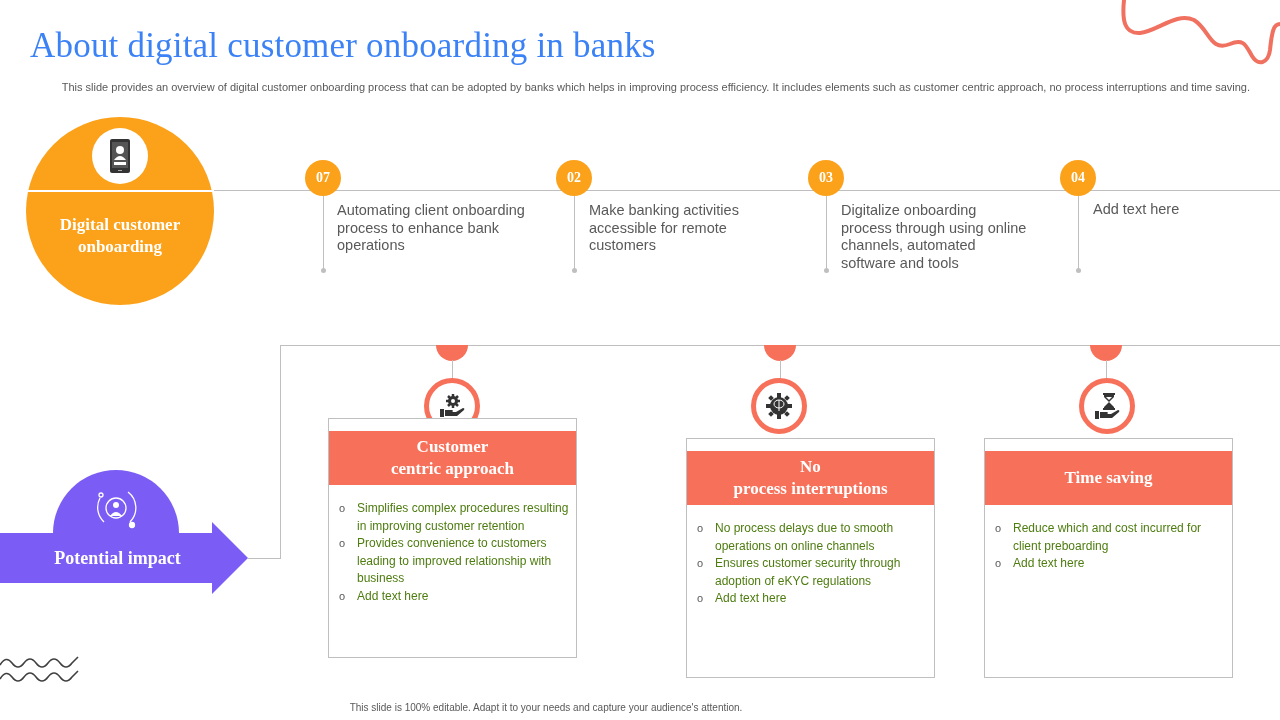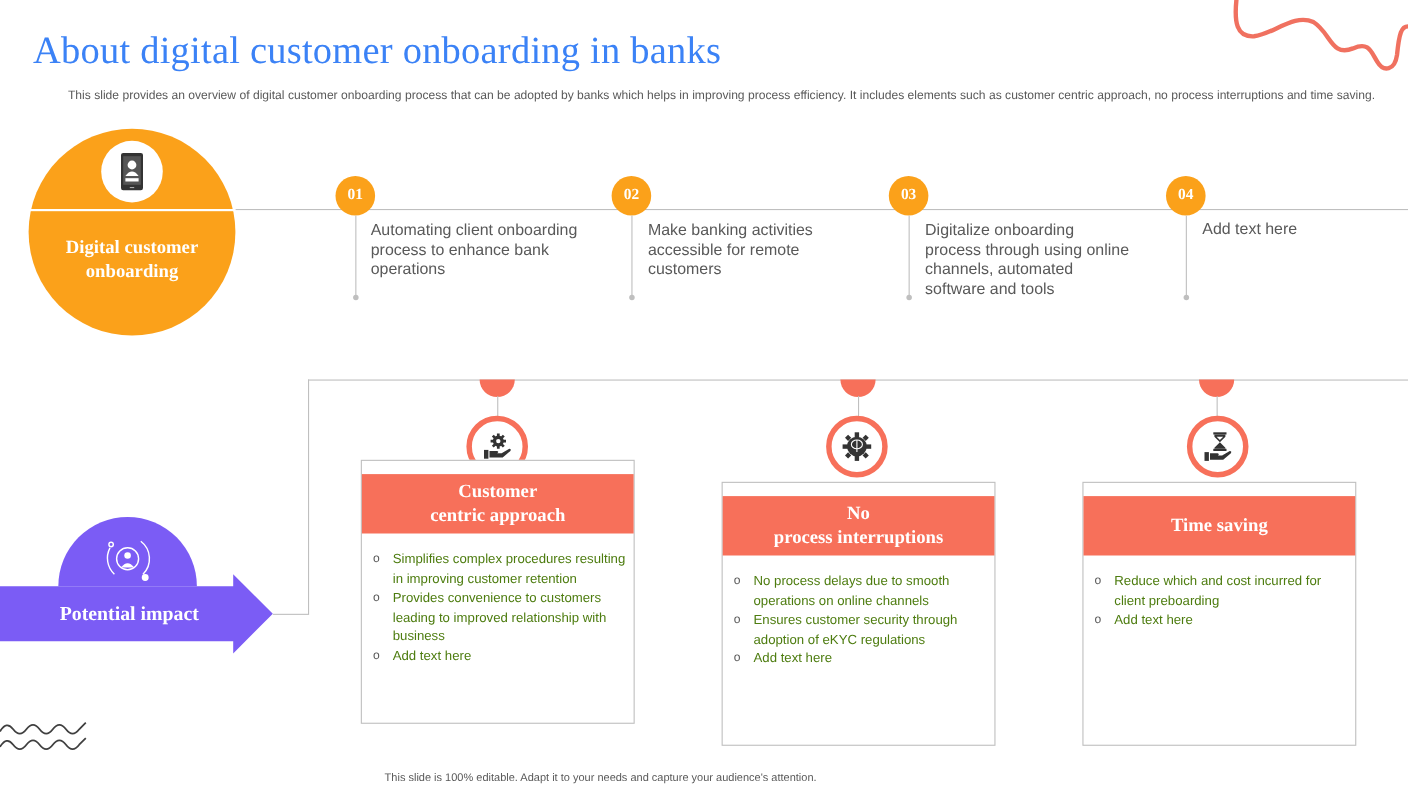--- a/index.html
+++ b/index.html
@@ -52,21 +52,21 @@
     <rect x="1" y="1" width="20" height="34" rx="2" fill="#333"></rect>
     <rect x="3" y="4" width="16" height="26" fill="#555"></rect>
     <circle cx="11" cy="12" r="4" fill="#fff"></circle>
     <path d="M5 22 Q11 14 17 22 Z" fill="#fff"></path>
     <rect x="5" y="24" width="12" height="3" fill="#fff"></rect>
     <rect x="9" y="32" width="4" height="1" fill="#aaa"></rect>
   </svg>
 </div>
 <div class="abs big-circle-label">Digital customer onboarding</div>
 
-<div class="abs step-badge" style="left:305px; top:160px;">01</div>
+<div class="abs step-badge" style="left:305px; top:160px;">07</div>
 <div class="abs vline" style="left:323px; top:196px; height:74px;"></div>
 <div class="abs step-dot" style="left:321px; top:268px;"></div>
 <div class="abs step-text" style="left:337px; top:202px;">Automating client onboarding process to enhance bank operations</div>
 
 <div class="abs step-badge" style="left:556px; top:160px;">02</div>
 <div class="abs vline" style="left:574px; top:196px; height:74px;"></div>
 <div class="abs step-dot" style="left:572px; top:268px;"></div>
 <div class="abs step-text" style="left:589px; top:202px; width:170px;">Make banking activities accessible for remote customers</div>
 
 <div class="abs step-badge" style="left:808px; top:160px;">03</div>
@@ -137,21 +137,21 @@
         <rect x="22" y="12" width="5" height="4"></rect>
       <rect x="4" y="4" width="4" height="4" transform="rotate(45 6 6)"></rect>
       <rect x="20" y="4" width="4" height="4" transform="rotate(45 22 6)"></rect>
       <rect x="4" y="20" width="4" height="4" transform="rotate(45 6 22)"></rect>
       <rect x="20" y="20" width="4" height="4" transform="rotate(45 22 22)"></rect>
     </g>
     <ellipse cx="14" cy="12" rx="5" ry="4" fill="none" stroke="#fff" stroke-width="1"></ellipse>
     <line x1="14" y1="8" x2="14" y2="19" stroke="#fff" stroke-width="1"></line>
   </svg>
 </div>
-<div class="abs card" style="left:656px; top:438px;">
+<div class="abs card" style="left:686px; top:438px;">
   <div class="card-header">
     <div><span>No</span><br><span>process interruptions</span></div>
   </div>
   <ul class="card-list">
     <li>No process delays due to smooth operations on online channels</li>
     <li>Ensures customer security through adoption of eKYC regulations</li>
     <li>Add text here</li>
   </ul>
 </div>
 

